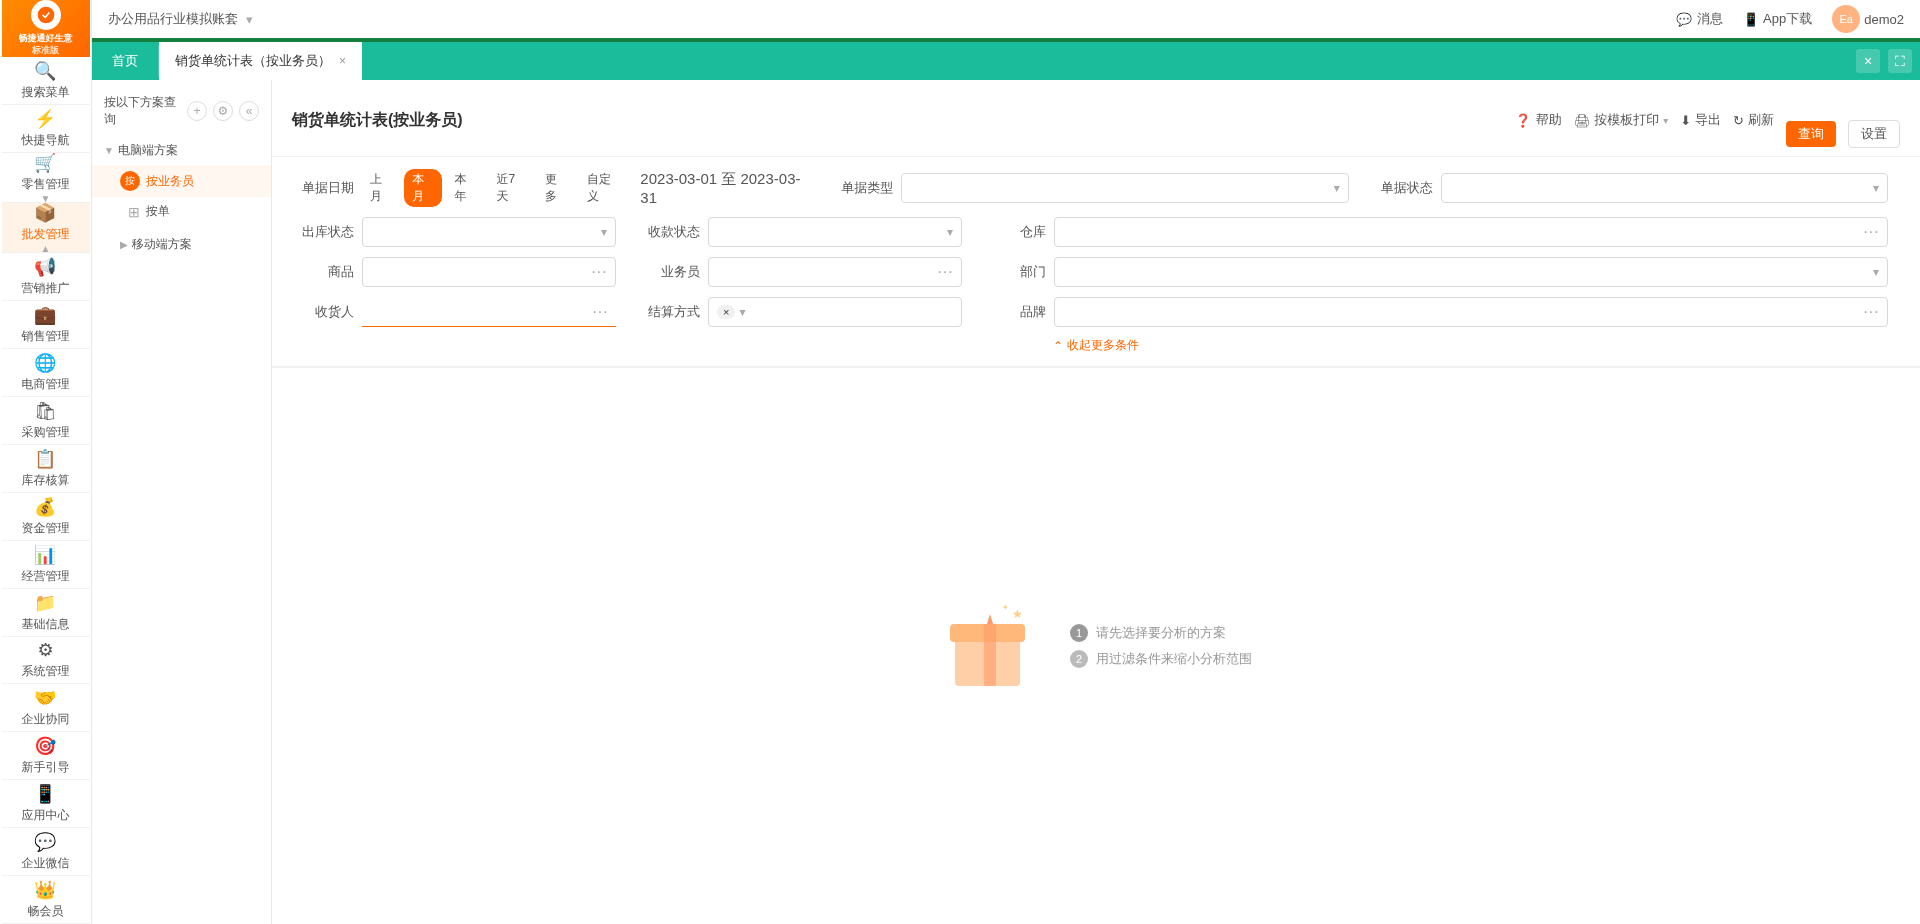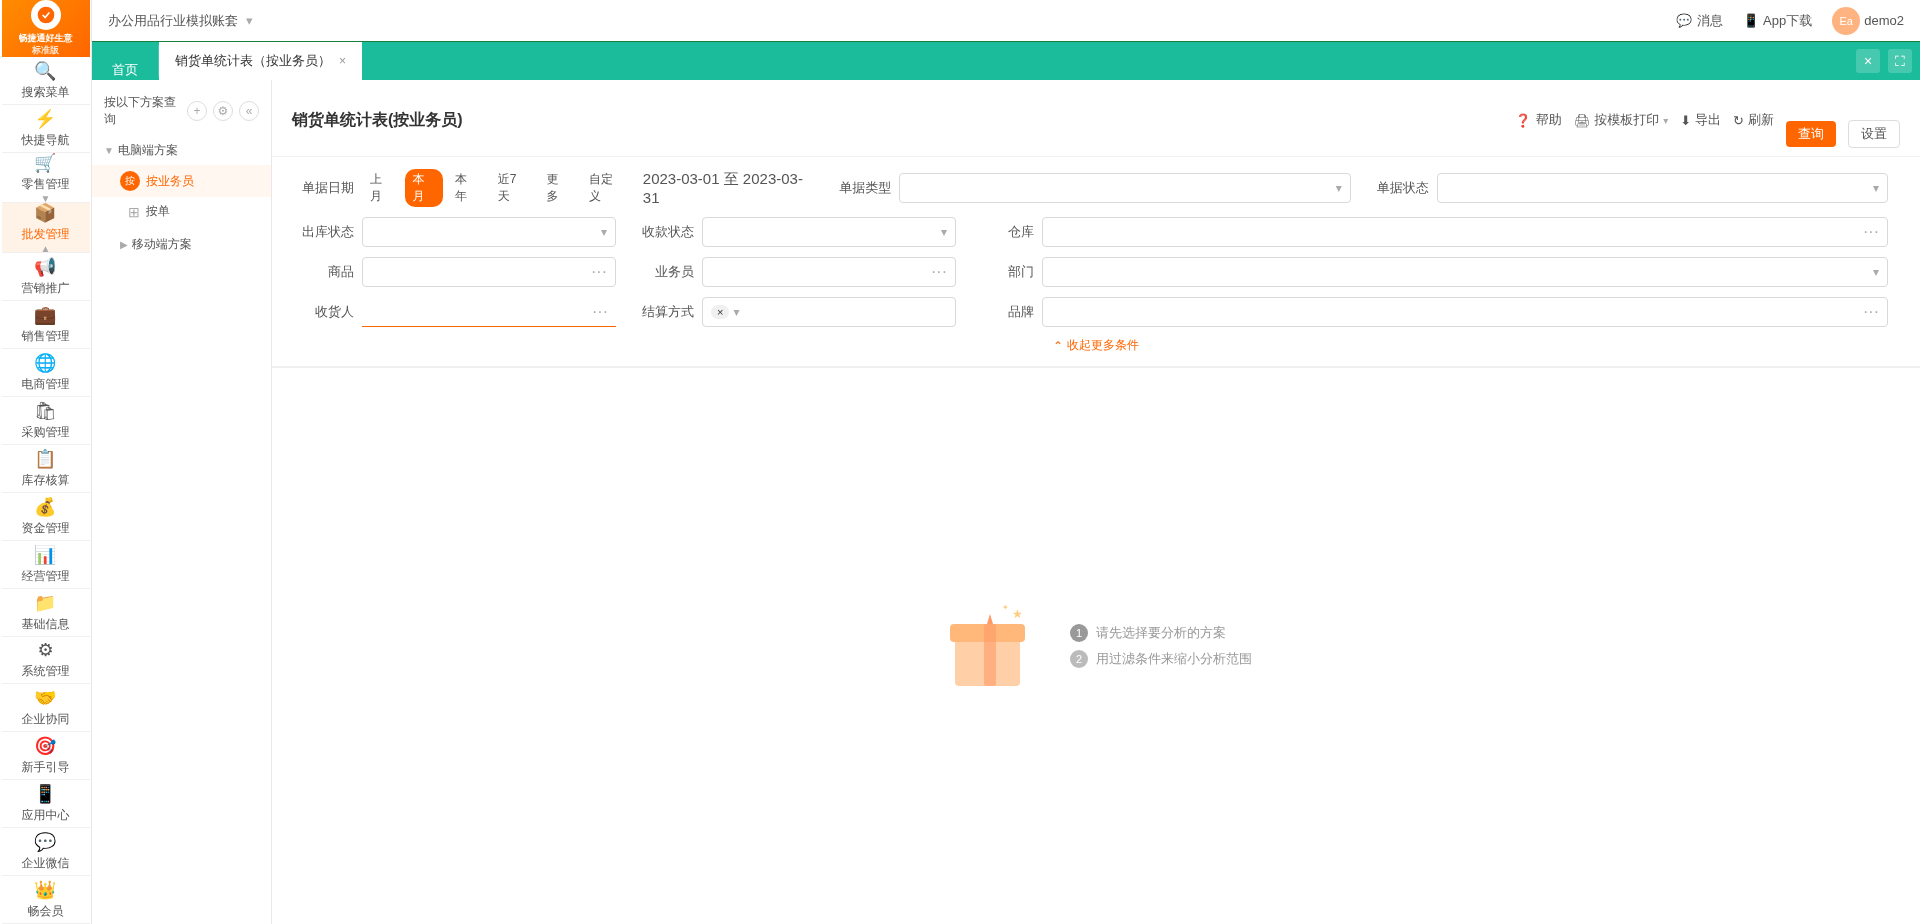--- a/index.html
+++ b/index.html
@@ -63,21 +63,21 @@
       overflow: hidden;
     }
 
     
     #topbar {
       height: 42px;
       background: #fff;
       display: flex;
       align-items: center;
       padding: 0 16px;
-      border-bottom: 1px solid #15803d;
+      border-bottom: 4px solid #15803d;
       justify-content: space-between;
     }
     .topbar-left {
       display: flex;
       align-items: center;
       gap: 8px;
       font-size: 13px;
       color: #555;
     }
     .topbar-right {
@@ -110,21 +110,21 @@
       height: 38px;
       background: #1abc9c;
       display: flex;
       align-items: center;
       padding: 0 0;
     }
     .tab-home {
       height: 31px;
       padding: 16px 20px;
       display: flex;
-      align-items: flex-start;
+      align-items: center;
       background: #1abc9c;
       color: white;
       font-size: 13px;
       cursor: pointer;
       border-right: 1px solid rgba(255,255,255,0.2);
     }
     .tab-active {
       height: 38px;
       padding: 0 16px;
       display: flex;
@@ -297,21 +297,21 @@
     
     .filter-area {
       padding: 12px 20px;
       background: white;
       border-bottom: 1px solid #f0f0f0;
     }
     .filter-row {
       display: flex;
       align-items: center;
       margin-bottom: 10px;
-      gap: 0;
+      gap: 6px;
     }
     .filter-label {
       width: 70px;
       font-size: 13px;
       color: #555;
       flex-shrink: 0;
       text-align: right;
       padding-right: 8px;
     }
     .filter-control {

